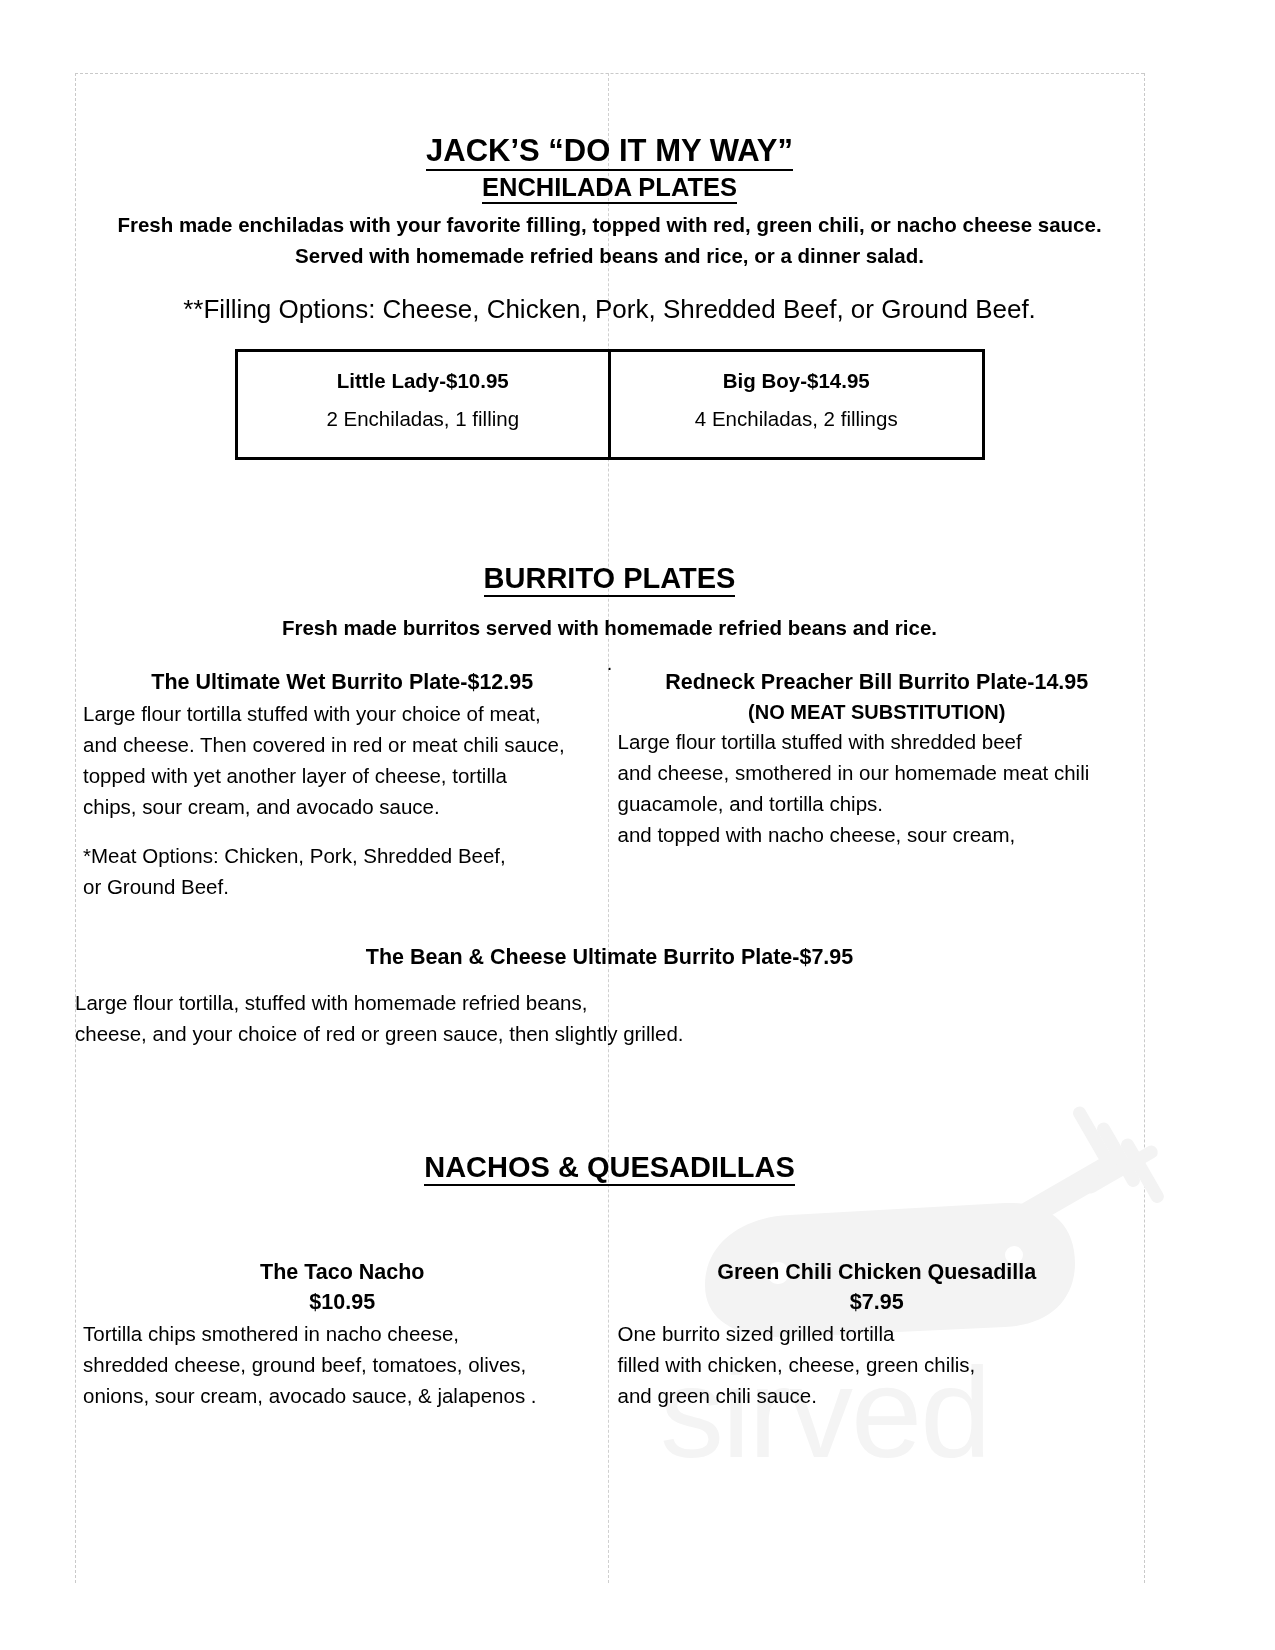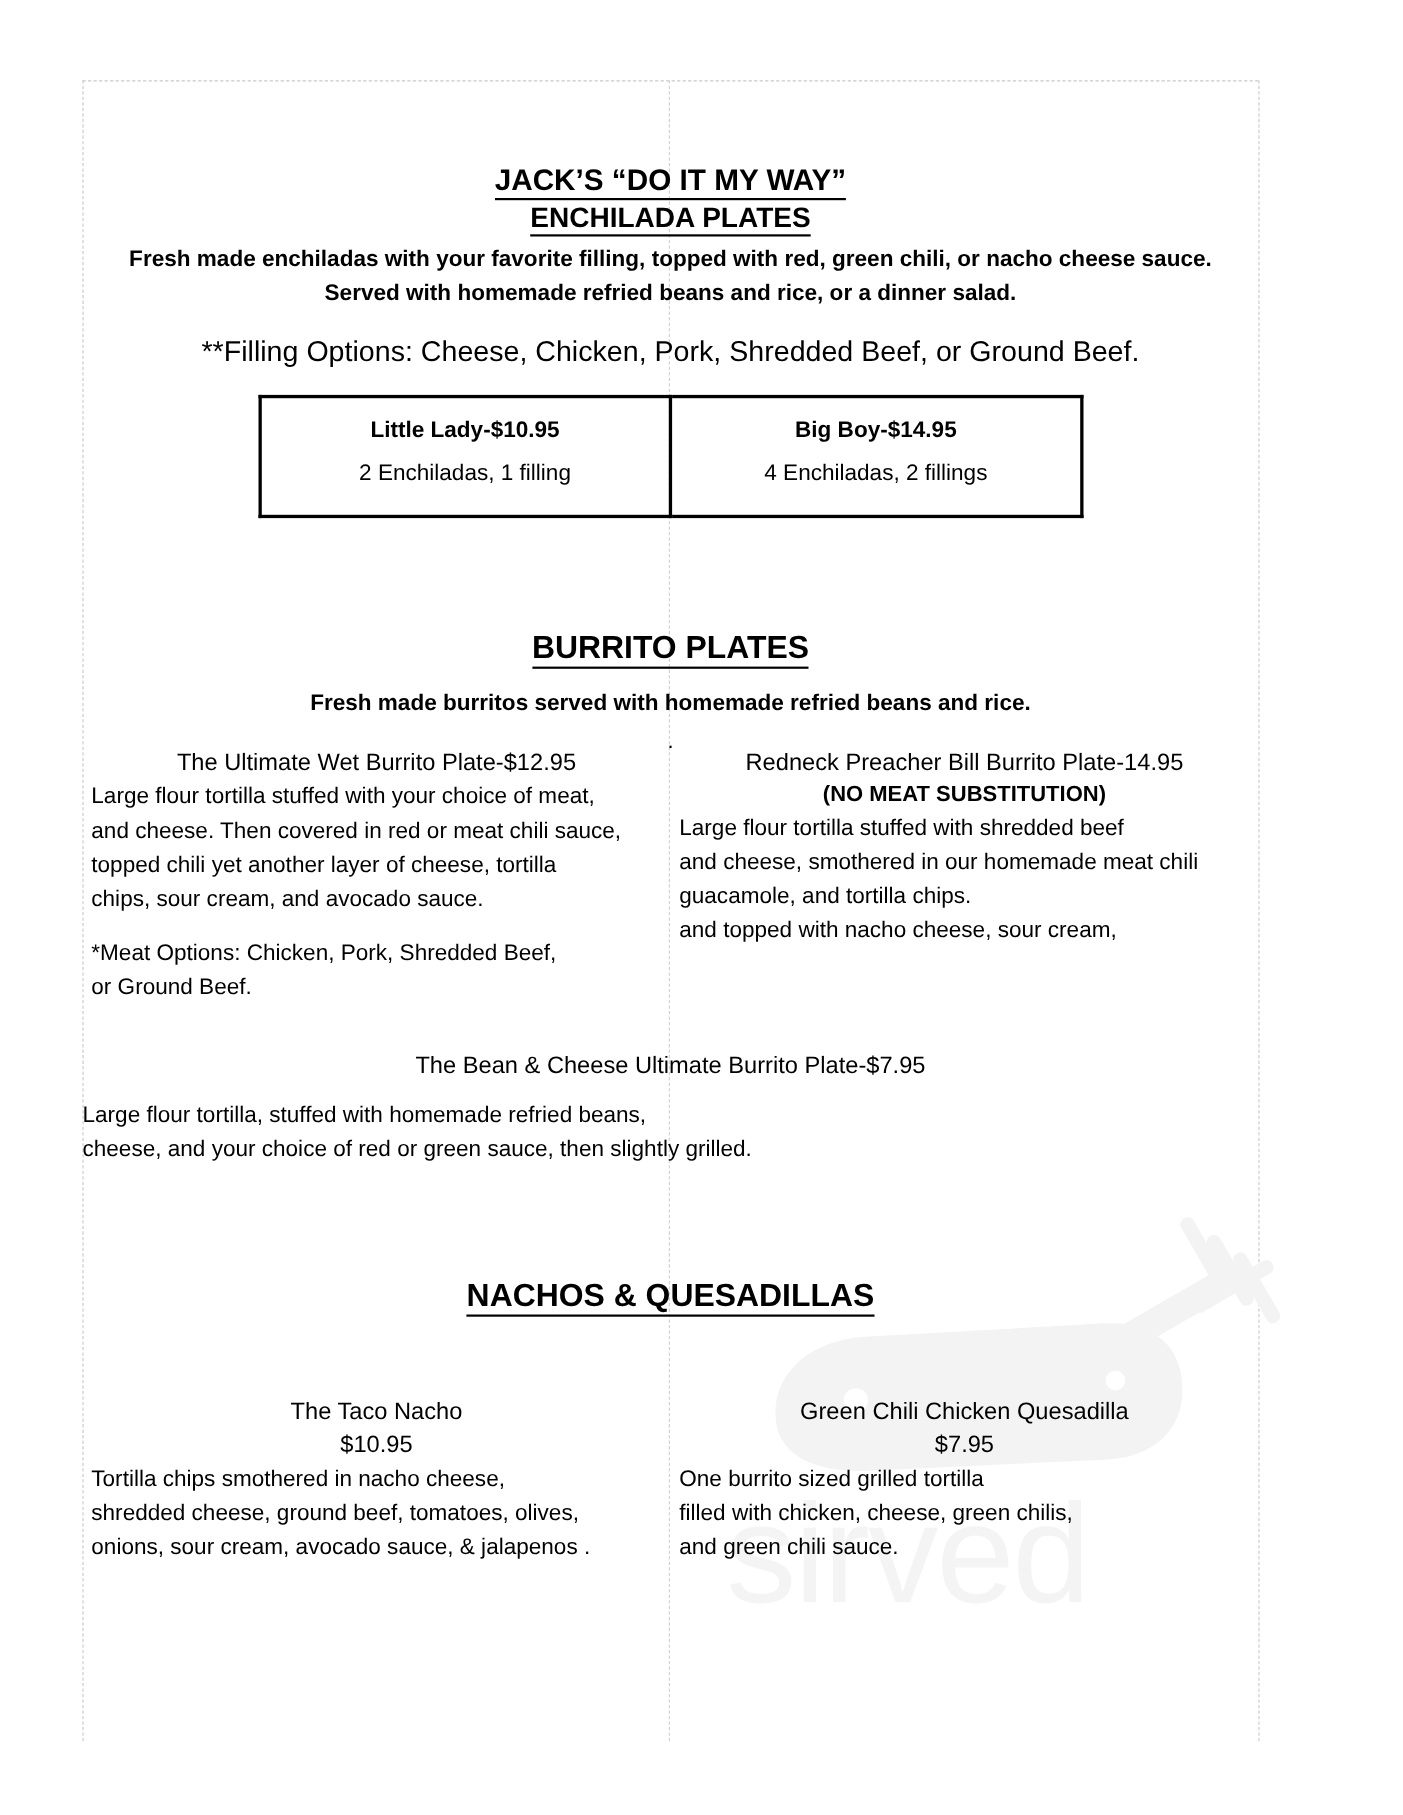--- a/index.html
+++ b/index.html
@@ -77,21 +77,21 @@
     width: 1069px;
     z-index: 2;
   }
 
   .title-main,
   .title-sub {
     font-weight: bold;
     text-align: center;
     line-height: 1.28;
   }
-  .title-main { font-size: 27px; margin-top: 16px; }
+  .title-main { font-size: 31px; }
   .title-sub  { font-size: 25.5px; }
   .title-main span,
   .title-sub span {
     border-bottom: 2.5px solid #000;
     padding-bottom: 1px;
   }
 
   .lead {
     font-size: 20.5px;
     font-weight: bold;
@@ -146,21 +146,21 @@
     display: flex;
     width: 100%;
   }
   .col {
     width: 50%;
     padding: 0 8px;
   }
 
   .item-title {
     font-size: 21.5px;
-    font-weight: normal;
+    font-weight: bold;
     text-align: center;
     line-height: 1.42;
   }
   .item-sub {
     font-size: 20px;
     font-weight: bold;
     text-align: center;
     line-height: 1.42;
   }
   .item-desc {
@@ -266,21 +266,21 @@
 
       <div class="sp-10"></div>
 
       <div class="tiny-dot">.</div>
 
       <div class="two-col">
         <div class="col">
           <div class="item-title">The Ultimate Wet Burrito Plate-$12.95</div>
           <div class="item-desc">Large flour tortilla stuffed with your choice of meat,</div>
           <div class="item-desc">and cheese. Then covered in red or meat chili sauce,</div>
-          <div class="item-desc">topped chili yet another layer of cheese, tortilla</div>
+          <div class="item-desc">topped with yet another layer of cheese, tortilla</div>
           <div class="item-desc">chips, sour cream, and avocado sauce.</div>
           <div class="sp-18"></div>
           <div class="item-desc">*Meat Options: Chicken, Pork, Shredded Beef,</div>
           <div class="item-desc">or Ground Beef.</div>
         </div>
 
         <div class="col">
           <div class="item-title">Redneck Preacher Bill Burrito Plate-14.95</div>
           <div class="item-sub">(NO MEAT SUBSTITUTION)</div>
           <div class="item-desc">Large flour tortilla  stuffed with shredded beef</div>

